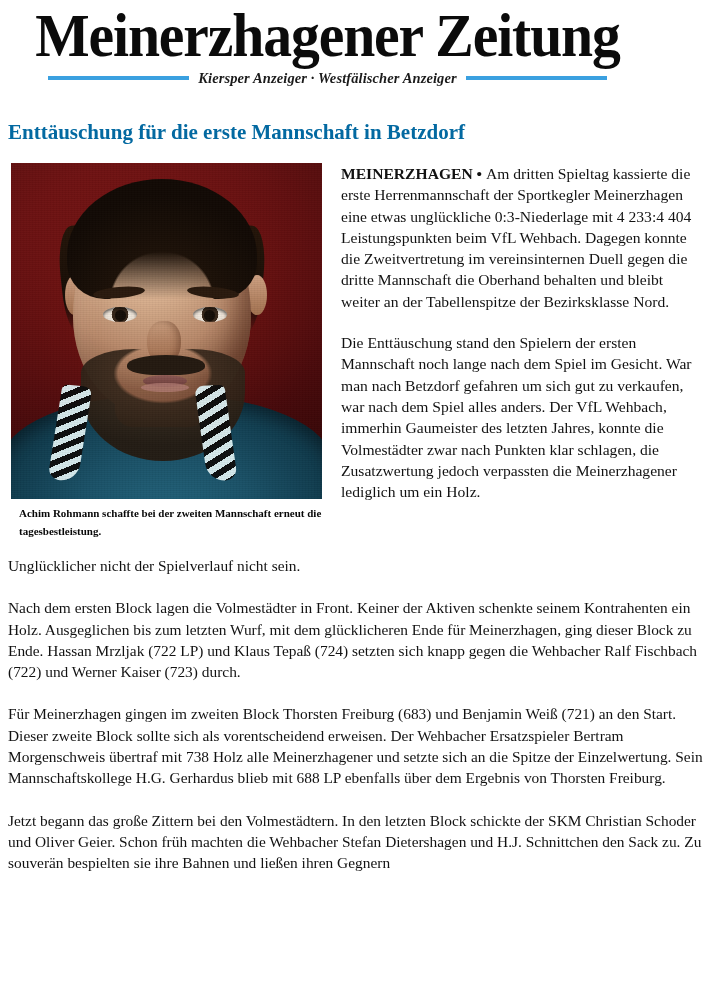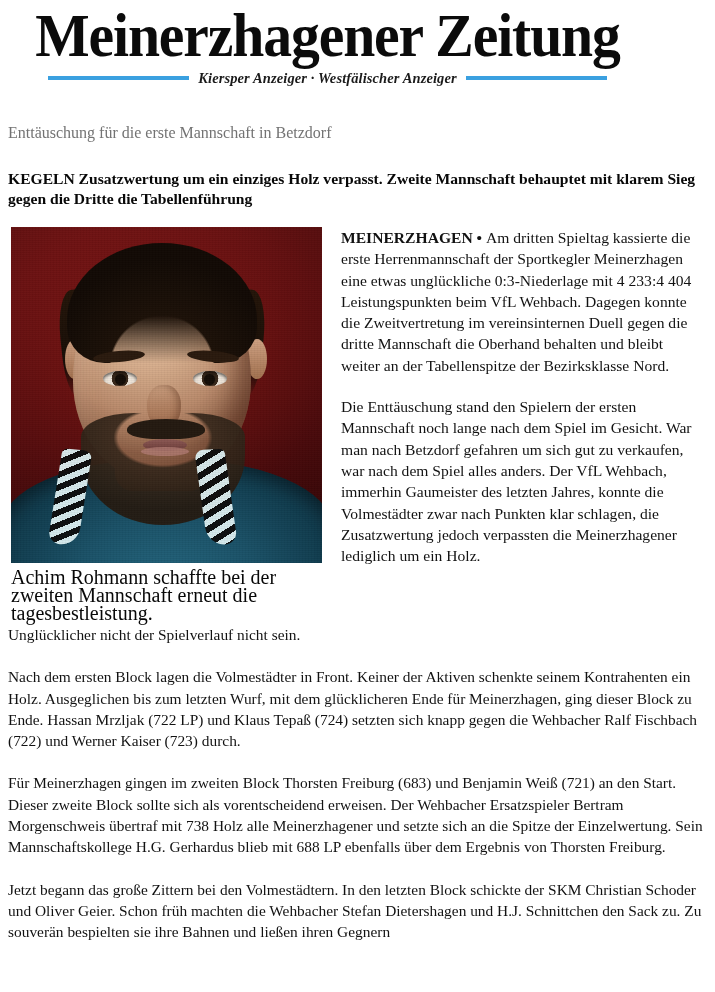--- a/index.html
+++ b/index.html
@@ -74,25 +74,25 @@
 
   
   .article {
     position: relative;
     padding: 0 10px 0 8px;
     box-sizing: border-box;
     width: 715px;
   }
   .headline {
     font-family: "Liberation Serif", "DejaVu Serif", serif;
-    font-weight: normal;
-    font-size: 16px;
+    font-weight: bold;
+    font-size: 21px;
     line-height: 25px;
     margin: 20px 0 0 0;
-    color: #737373;
+    color: #0369a1;
   }
   .subhead {
     font-family: "Liberation Serif", "DejaVu Serif", serif;
     font-weight: bold;
     font-size: 15.6px;
     line-height: 20px;
     margin: 24px 0 0 0;
     color: #080808;
     max-width: 690px;
   }
@@ -291,24 +291,24 @@
     top: 220px;
     width: 48px;
     height: 9px;
     background: #b07b72;
     border-radius: 50%;
     opacity: 0.8;
   }
 
   .caption {
     font-family: "Liberation Serif", "DejaVu Serif", serif;
-    font-weight: normal;
-    font-size: 20px;
+    font-weight: bold;
+    font-size: 11px;
     line-height: 18px;
-    margin: 5px 0 0 0;
+    margin: 5px 0 0 8px;
     color: #080808;
     width: 311px;
   }
 
   .col-right {
     margin-left: 333px;
   }
   .col-right p {
     font-family: "Liberation Serif", "DejaVu Serif", serif;
     font-size: 15.6px;
@@ -347,21 +347,20 @@
     <span class="rule rule-left"></span>
     <span class="masthead-subtitle">Kiersper Anzeiger · Westfälischer Anzeiger</span>
     <span class="rule rule-right"></span>
   </div>
 </header>
 
 <main class="article">
 
   <h1 class="headline">Enttäuschung für die erste Mannschaft in Betzdorf</h1>
 
-  <h2 class="subhead">KEGELN Zusatzwertung um ein einziges Holz verpasst. Zweite Mannschaft behauptet mit klarem Sieg gegen die Dritte die Tabellenführung</h2>
 
   <section class="lede-block clearfix">
 
     <figure class="figure">
       <div class="photo">
         <div class="torso"></div>
         <div class="hair-side-l"></div>
         <div class="hair-side-r"></div>
         <div class="neck"></div>
         <div class="ear-l"></div>

